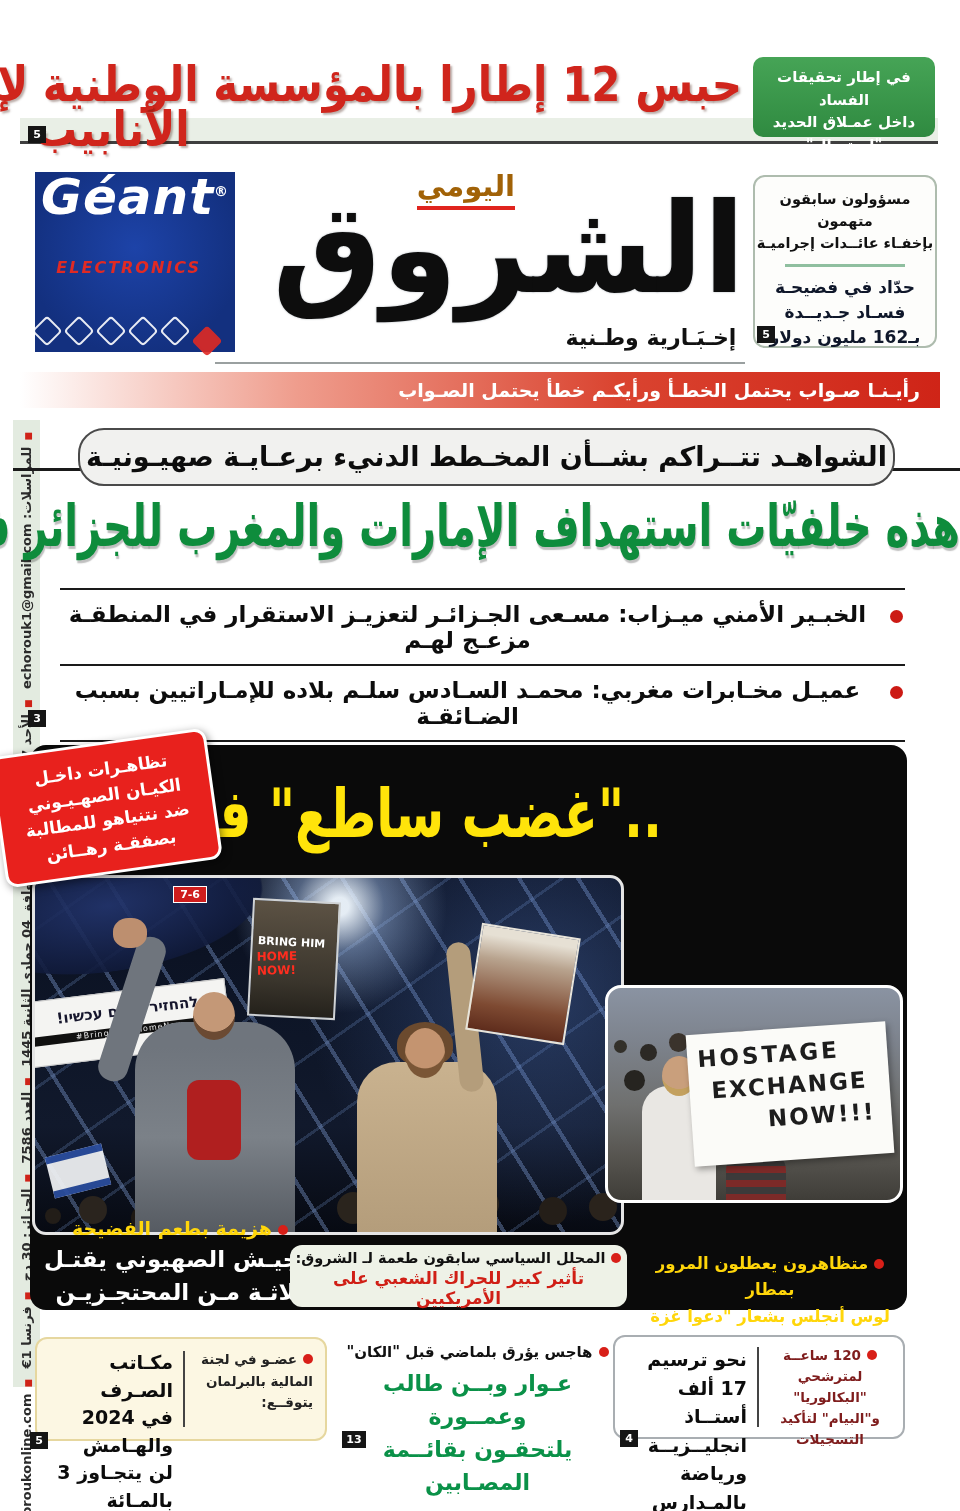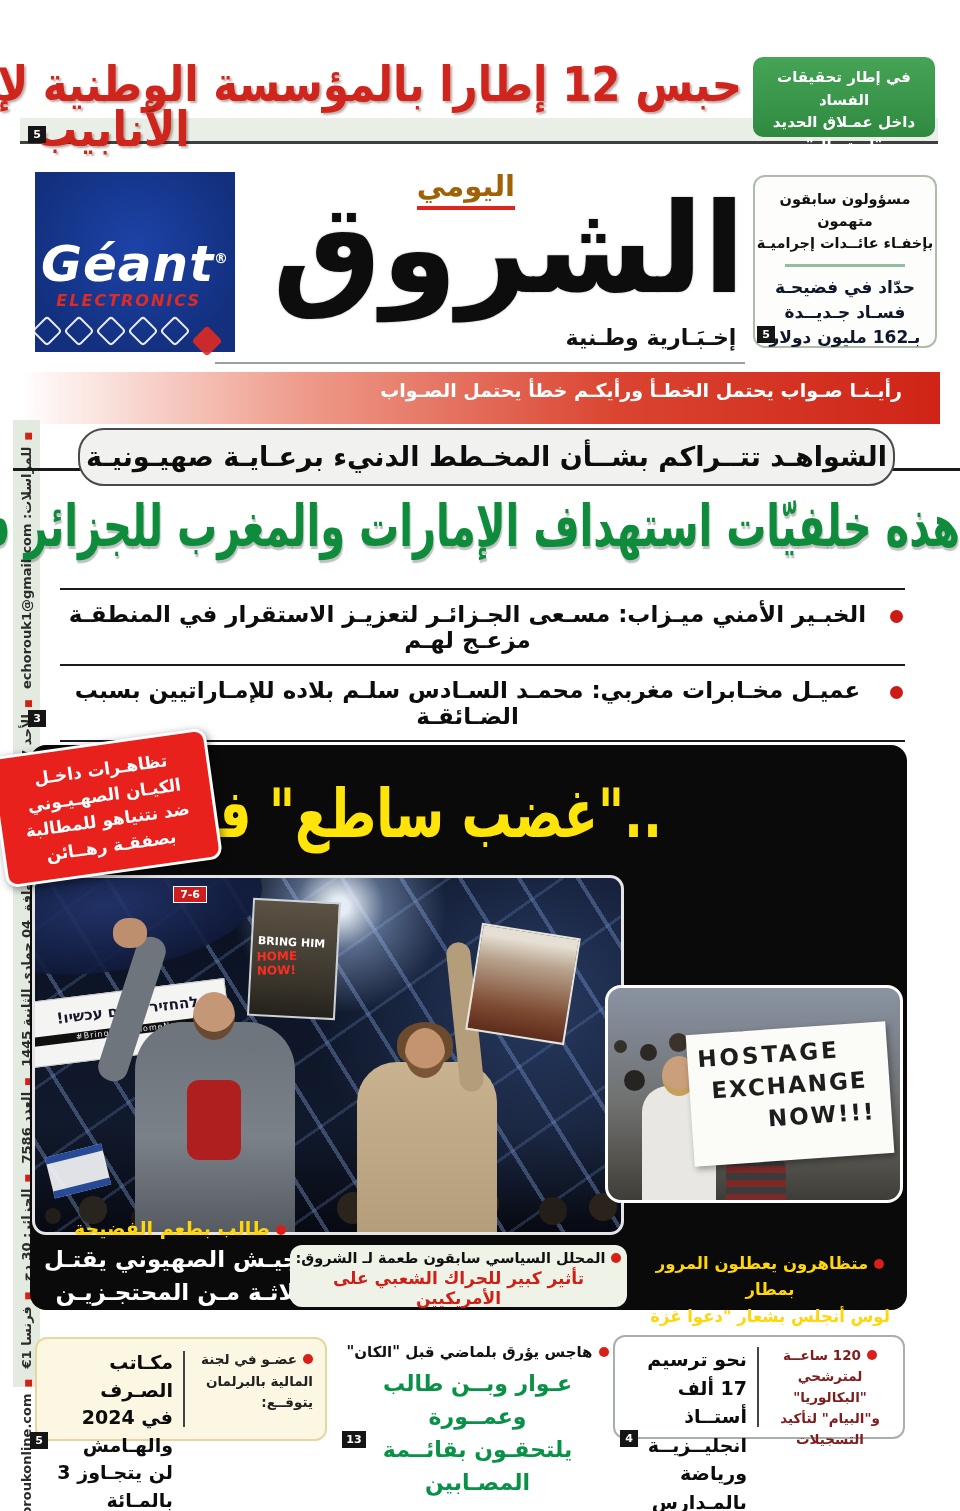--- a/index.html
+++ b/index.html
@@ -17,21 +17,21 @@
   .top-headline .l1 { font-size:42px; text-align:right; transform:scaleY(1.15); transform-origin:top right; white-space:nowrap; }
   .top-headline .l2 { font-size:42px; text-align:left; margin-top:-4px; transform:scaleY(1.15); transform-origin:top left; }
   .pgbadge { position:absolute; width:18px; height:17px; background:#151515; color:#fff;
     font-size:11px; font-weight:bold; display:flex; align-items:center; justify-content:center; z-index:6; }
   .badge-red { position:absolute; background:#cf1d1d; border:1px solid #fff; color:#fff;
     font-size:11px; font-weight:bold; padding:0 6px; line-height:15px; z-index:6; }
 
   
   .geant { position:absolute; top:172px; right:725px; left:35px; height:180px;
     background:radial-gradient(circle at 50% 42%, #1d43a8, #13307f 75%);
-    display:flex; flex-direction:column; align-items:center; justify-content:flex-end; direction:ltr; }
+    display:flex; flex-direction:column; align-items:center; justify-content:space-between; direction:ltr; }
   .geant .brand { color:#fff; font-weight:900; font-style:italic; font-size:50px; letter-spacing:1px; line-height:1; }
   .geant .brand sup { font-size:14px; }
   .geant .sub { color:#e02a24; font-weight:bold; font-style:italic; font-size:16px; letter-spacing:2px; margin:2px 34px 10px 0; align-self:flex-end; }
   .geant .icons { display:flex; direction:ltr; margin-left:-16px; }
   .geant .dm { width:22px; height:22px; border:2px solid #fff; border-radius:4px; transform:rotate(45deg); margin:0 5px; opacity:.9; }
   .geant .dm.red { background:#e02a24; border-color:#e02a24; margin-top:10px; }
   .masthead { position:absolute; top:165px; right:215px; width:460px; height:200px; }
   .masthead .title { position:absolute; top:8px; right:0; width:100%; text-align:center;
     font-size:122px; font-weight:900; color:#0d0d0d; line-height:1.25;
     text-shadow:0 0 2px rgba(130,140,150,.7); transform:scaleY(1.02); }
@@ -40,23 +40,23 @@
   .masthead .tagline { position:absolute; top:160px; right:4px; width:180px; text-align:center;
     font-size:22px; font-weight:bold; color:#111; }
   .header-rule { position:absolute; top:362px; right:215px; left:215px; height:2px; background:#9aa0a0; }
   .hdr-box { position:absolute; top:175px; right:23px; width:184px; height:173px;
     border:2px solid #aebcae; border-radius:12px; background:#fdfdfb; text-align:center; z-index:2; }
   .hdr-box .kick { font-size:14.5px; font-weight:bold; color:#111; margin-top:12px; line-height:1.5; }
   .hdr-box .sep { width:120px; height:3px; background:#8fbf9f; margin:10px auto 8px; }
   .hdr-box .head { font-size:17px; font-weight:900; color:#0f172a; line-height:1.45; }
 
   
-  .slogan { position:absolute; top:372px; left:20px; right:20px; height:52px;
+  .slogan { position:absolute; top:372px; left:20px; right:20px; height:36px;
     background:linear-gradient(270deg,#cf2417 0%,#da4430 35%,#ef9d8d 70%,#ffffff 100%);
-    color:#fff; font-weight:bold; font-size:19px; line-height:36px; text-align:right; padding-left:10px; padding-right:38px; }
+    color:#fff; font-weight:bold; font-size:19px; line-height:36px; text-align:right; padding-left:10px; padding-right:20px; }
 
   
   .sidebar { position:absolute; top:420px; left:13px; width:27px; height:967px; background:#e3ebe0; }
   .sidebar-inner { position:absolute; top:0; left:0; width:967px; height:27px;
     transform:translateY(967px) rotate(-90deg); transform-origin:0 0;
     direction:rtl; text-align:right; font-size:13px; font-weight:bold; color:#2b2b2b;
     line-height:27px; white-space:nowrap; padding-right:6px; }
   .sidebar-inner .sq { color:#cf2318; font-size:9px; margin:0 6px; }
 
   
@@ -305,21 +305,21 @@
           <div class="head"></div>
         </div>
       <div class="pi-sign">
         <div class="s1">HOSTAGE</div>
         <div class="s2">EXCHANGE</div>
         <div class="s3">NOW!!!</div>
       </div>
     </div>
 
     <div class="f-defeat">
-      <div class="k"><span class="reddot"></span><span>طالب بطعم الفضيحة</span></div>
+      <div class="k"><span class="reddot"></span><span>هزيمة بطعم الفضيحة</span></div>
       <div class="h">
         <div>الجيـش الصهيوني يقتـل</div>
         <div>ثلاثـة مـن المحتجـزيـن</div>
       </div>
     </div>
 
     <div class="f-analyst">
       <div class="k"><span class="reddot"></span><span>المحلل السياسي سابقون طعمة لـ الشروق:</span></div>
       <div class="h">تأثير كبير للحراك الشعبي على الأمريكيين</div>
     </div>

